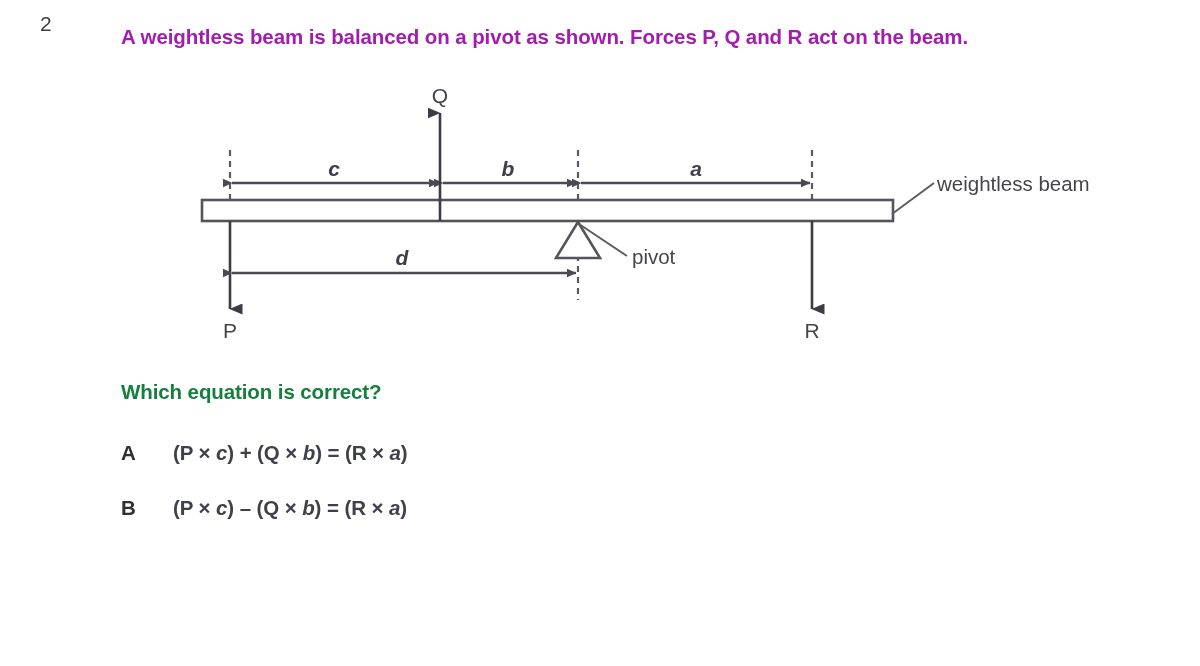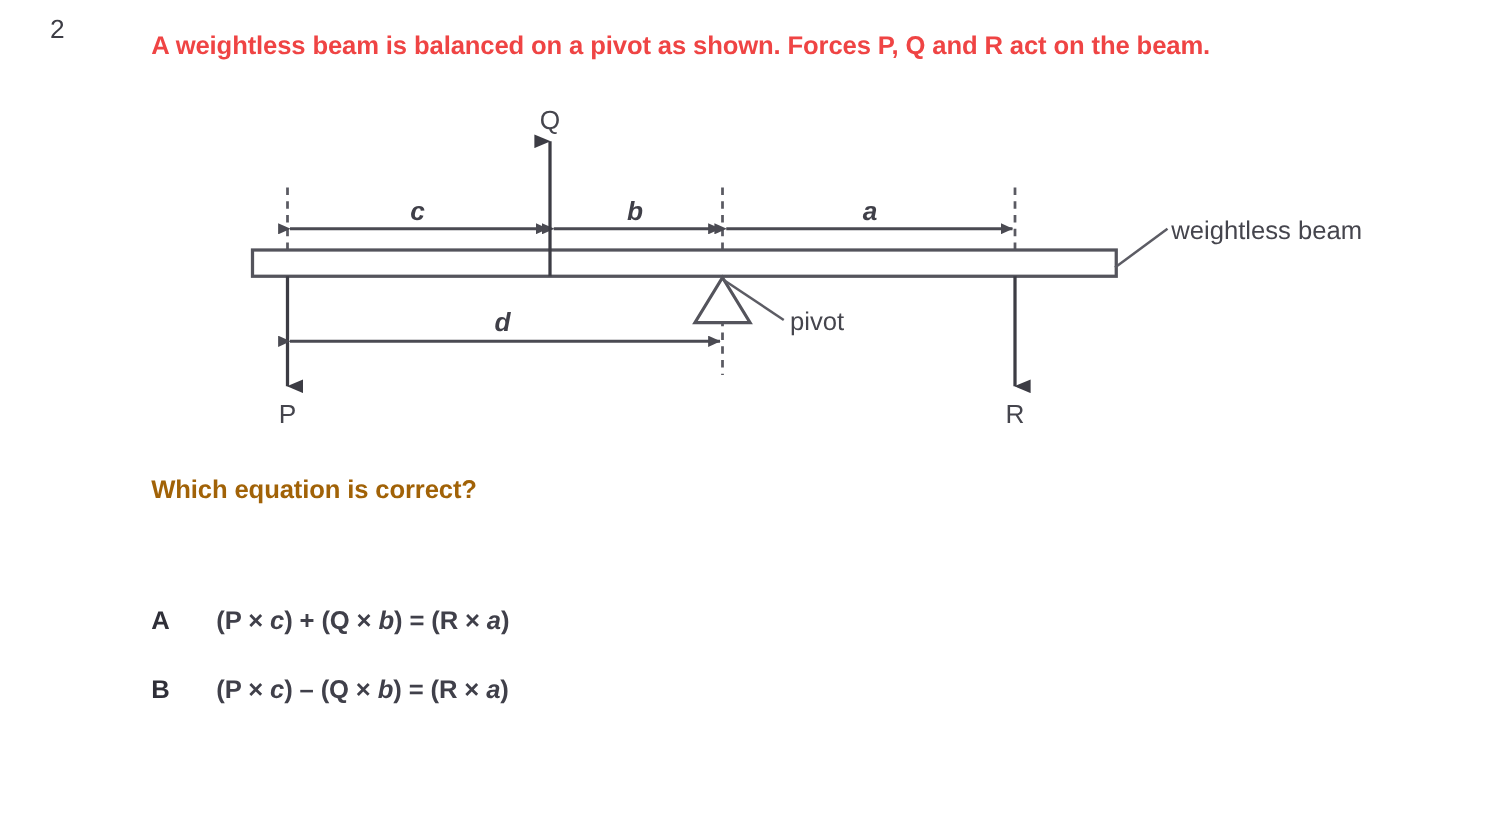--- a/index.html
+++ b/index.html
@@ -26,42 +26,41 @@
     font-size: 21px;
     color: #3d3d45;
     letter-spacing: 0px;
   }
   .q-stem {
     position: absolute;
     left: 121px;
     top: 25px;
     font-size: 20.5px;
     font-weight: 600;
-    color: #ef4444;
+    color: #a21caf;
     white-space: nowrap;
     letter-spacing: -0.1px;
   }
   .prompt {
     position: absolute;
     left: 121px;
     top: 380px;
     font-size: 20.5px;
     font-weight: 600;
-    color: #a16207;
+    color: #15803d;
     white-space: nowrap;
     letter-spacing: -0.1px;
   }
   .option {
     position: absolute;
     left: 121px;
     font-size: 20.5px;
     color: #40404a;
     white-space: nowrap;
     letter-spacing: -0.1px;
-    margin-top: 44px;
   }
   .option .letter {
     display: inline-block;
     width: 52px;
     font-weight: bold;
     color: #2f2f38;
   }
   .option .eq {
     font-weight: 600;
   }

